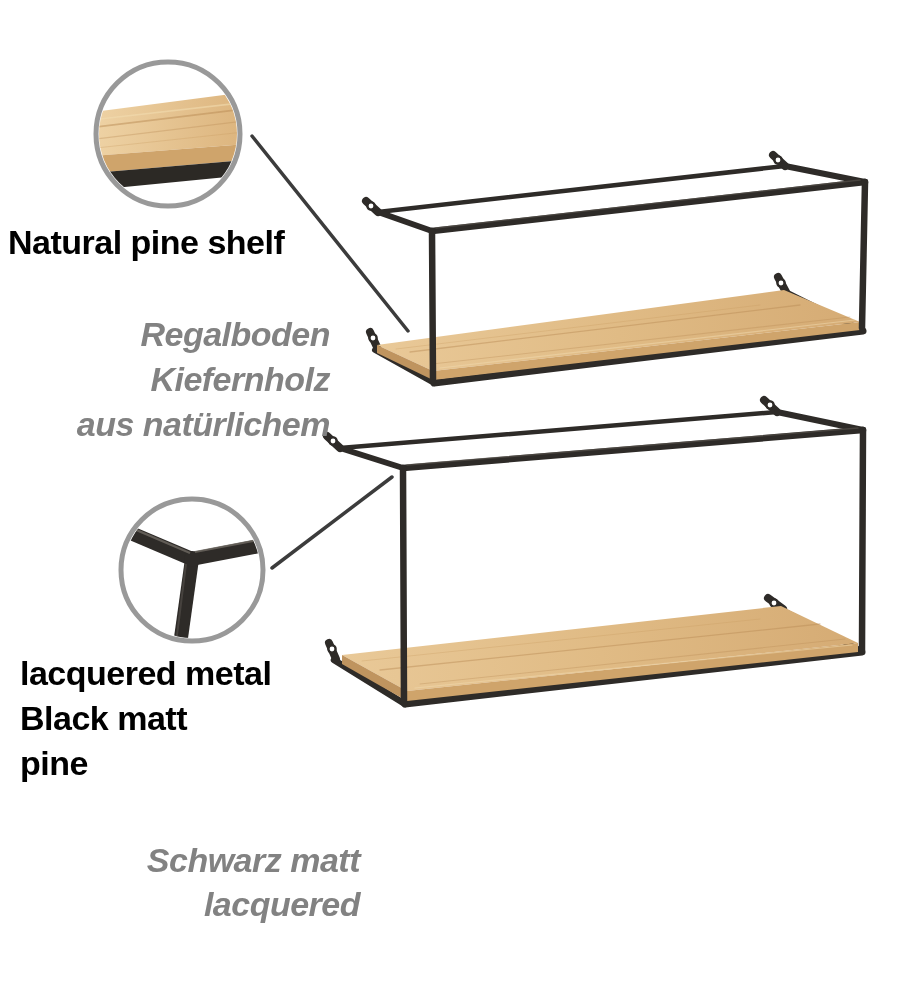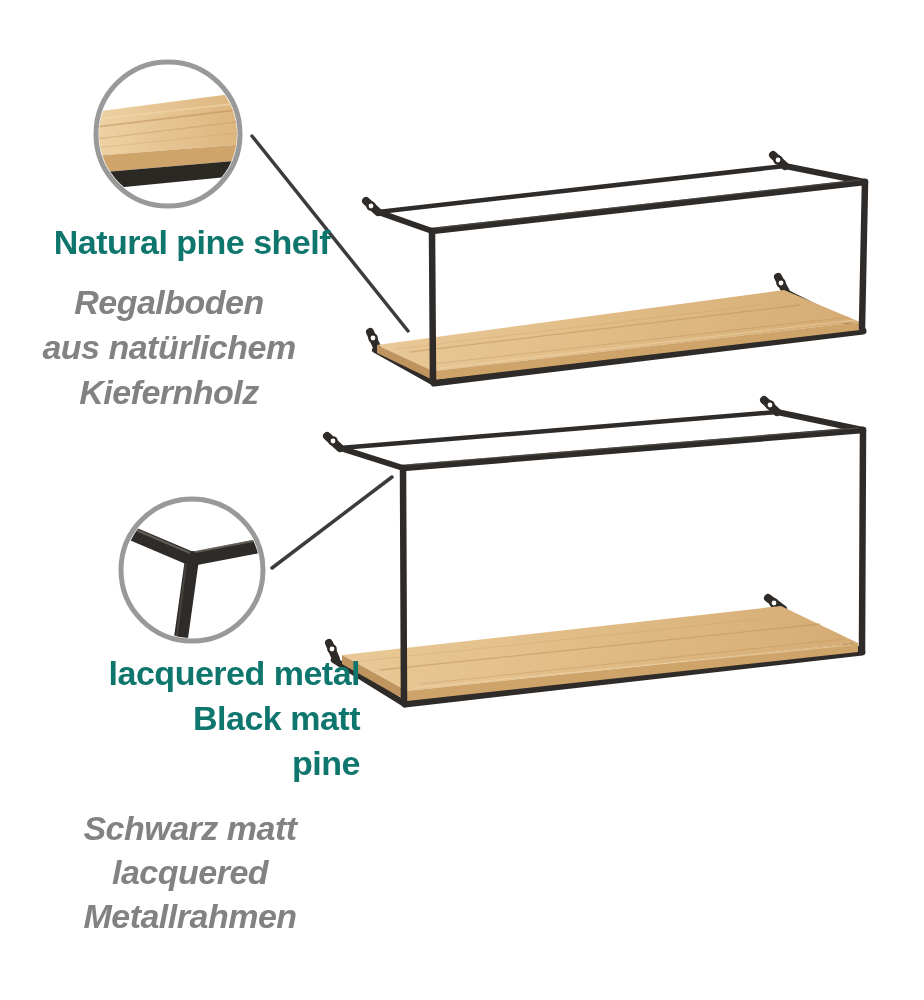--- a/index.html
+++ b/index.html
@@ -6,34 +6,35 @@
   .stage{
     position:relative;
     width:924px;height:1000px;
     background:#ffffff;
     overflow:hidden;
     font-family:"Liberation Sans", sans-serif;
   }
   .stage svg{position:absolute;left:0;top:0;}
   .label{
     position:absolute;
-    text-align:right;
-    color:#0f766e;
+    text-align:left;
+    color:#000000;
     font:700 34px/40px "Liberation Sans", sans-serif;
     letter-spacing:-0.5px;
     white-space:nowrap;
   }
   .label.multi{line-height:45px;}
   .desc{
     position:absolute;
-    text-align:center;
+    text-align:right;
     color:#828282;
     font:italic 700 34px/45px "Liberation Sans", sans-serif;
     letter-spacing:-0.5px;
     white-space:nowrap;
+    margin-top:32px;
   }
   .desc.tight{line-height:44px;}
   #heading-pine{left:8px;top:222px;width:322px;}
   #desc-pine{left:8px;top:280px;width:322px;}
   #heading-frame{left:20px;top:651px;width:340px;}
   #desc-frame{left:20px;top:806px;width:340px;}
 </style>
 </head>
 <body>
 
@@ -188,29 +189,28 @@
       <line x1="407" y1="465" x2="858" y2="428" stroke="#5b564f" stroke-width="1.4" opacity="0.6"></line>
       <line x1="403" y1="468" x2="404" y2="703" stroke="#2e2b28" stroke-width="6.5"></line>
       <line x1="863" y1="430" x2="862" y2="650" stroke="#2e2b28" stroke-width="6.5"></line>
     </g>
   </svg>
 
   <div id="heading-pine" class="label">Natural pine shelf</div>
 
   <div id="desc-pine" class="desc">
     <div>Regalboden</div>
+    <div>Kiefernholz</div>
     <div>aus natürlichem</div>
-    <div>Kiefernholz</div>
   </div>
 
   <div id="heading-frame" class="label multi">
     <div>lacquered metal</div>
     <div>Black matt</div>
     <div>pine</div>
   </div>
 
   <div id="desc-frame" class="desc tight">
     <div>Schwarz matt</div>
     <div>lacquered</div>
-    <div>Metallrahmen</div>
   </div>
 
 </div>
 
 </body></html>

